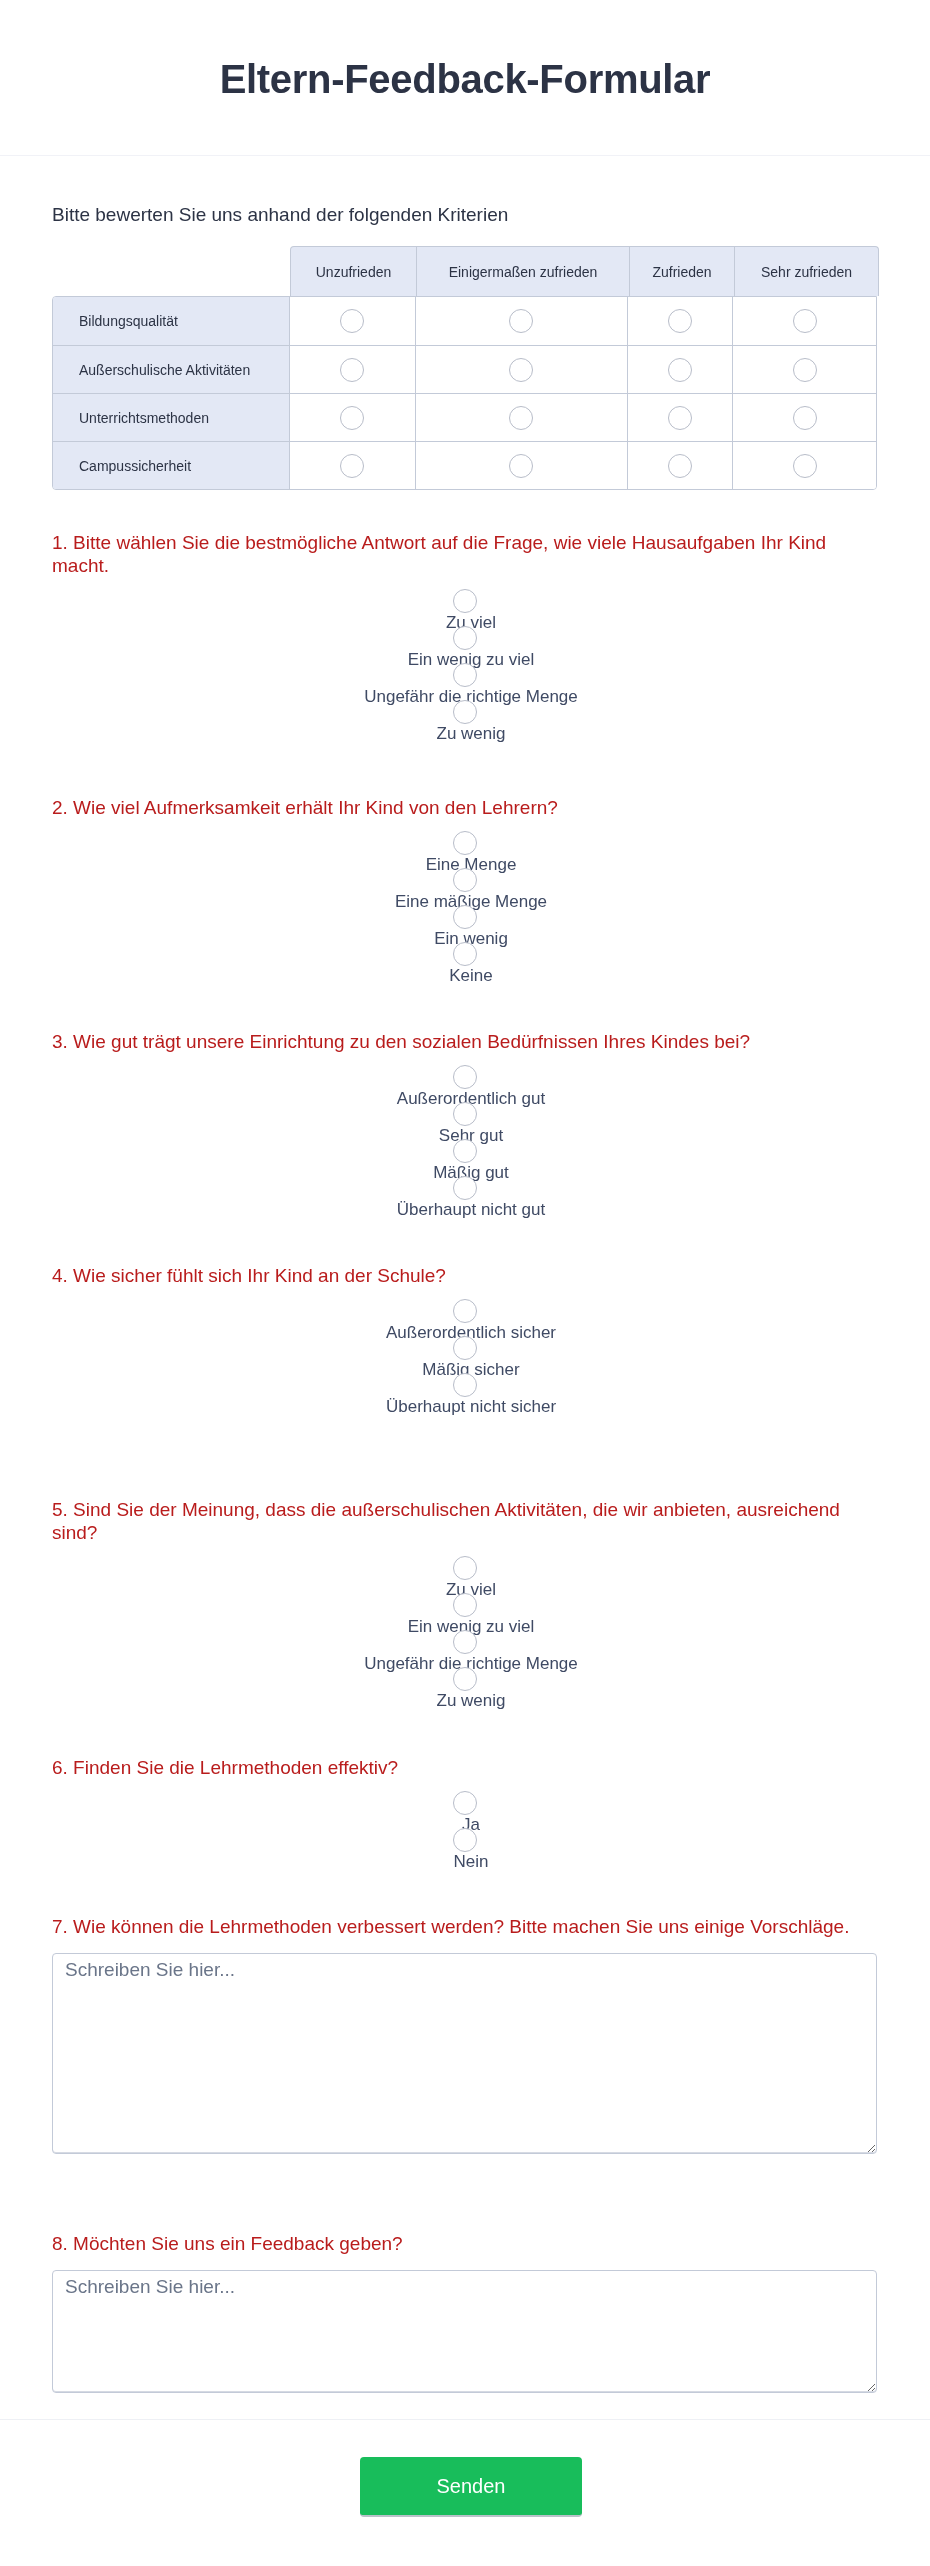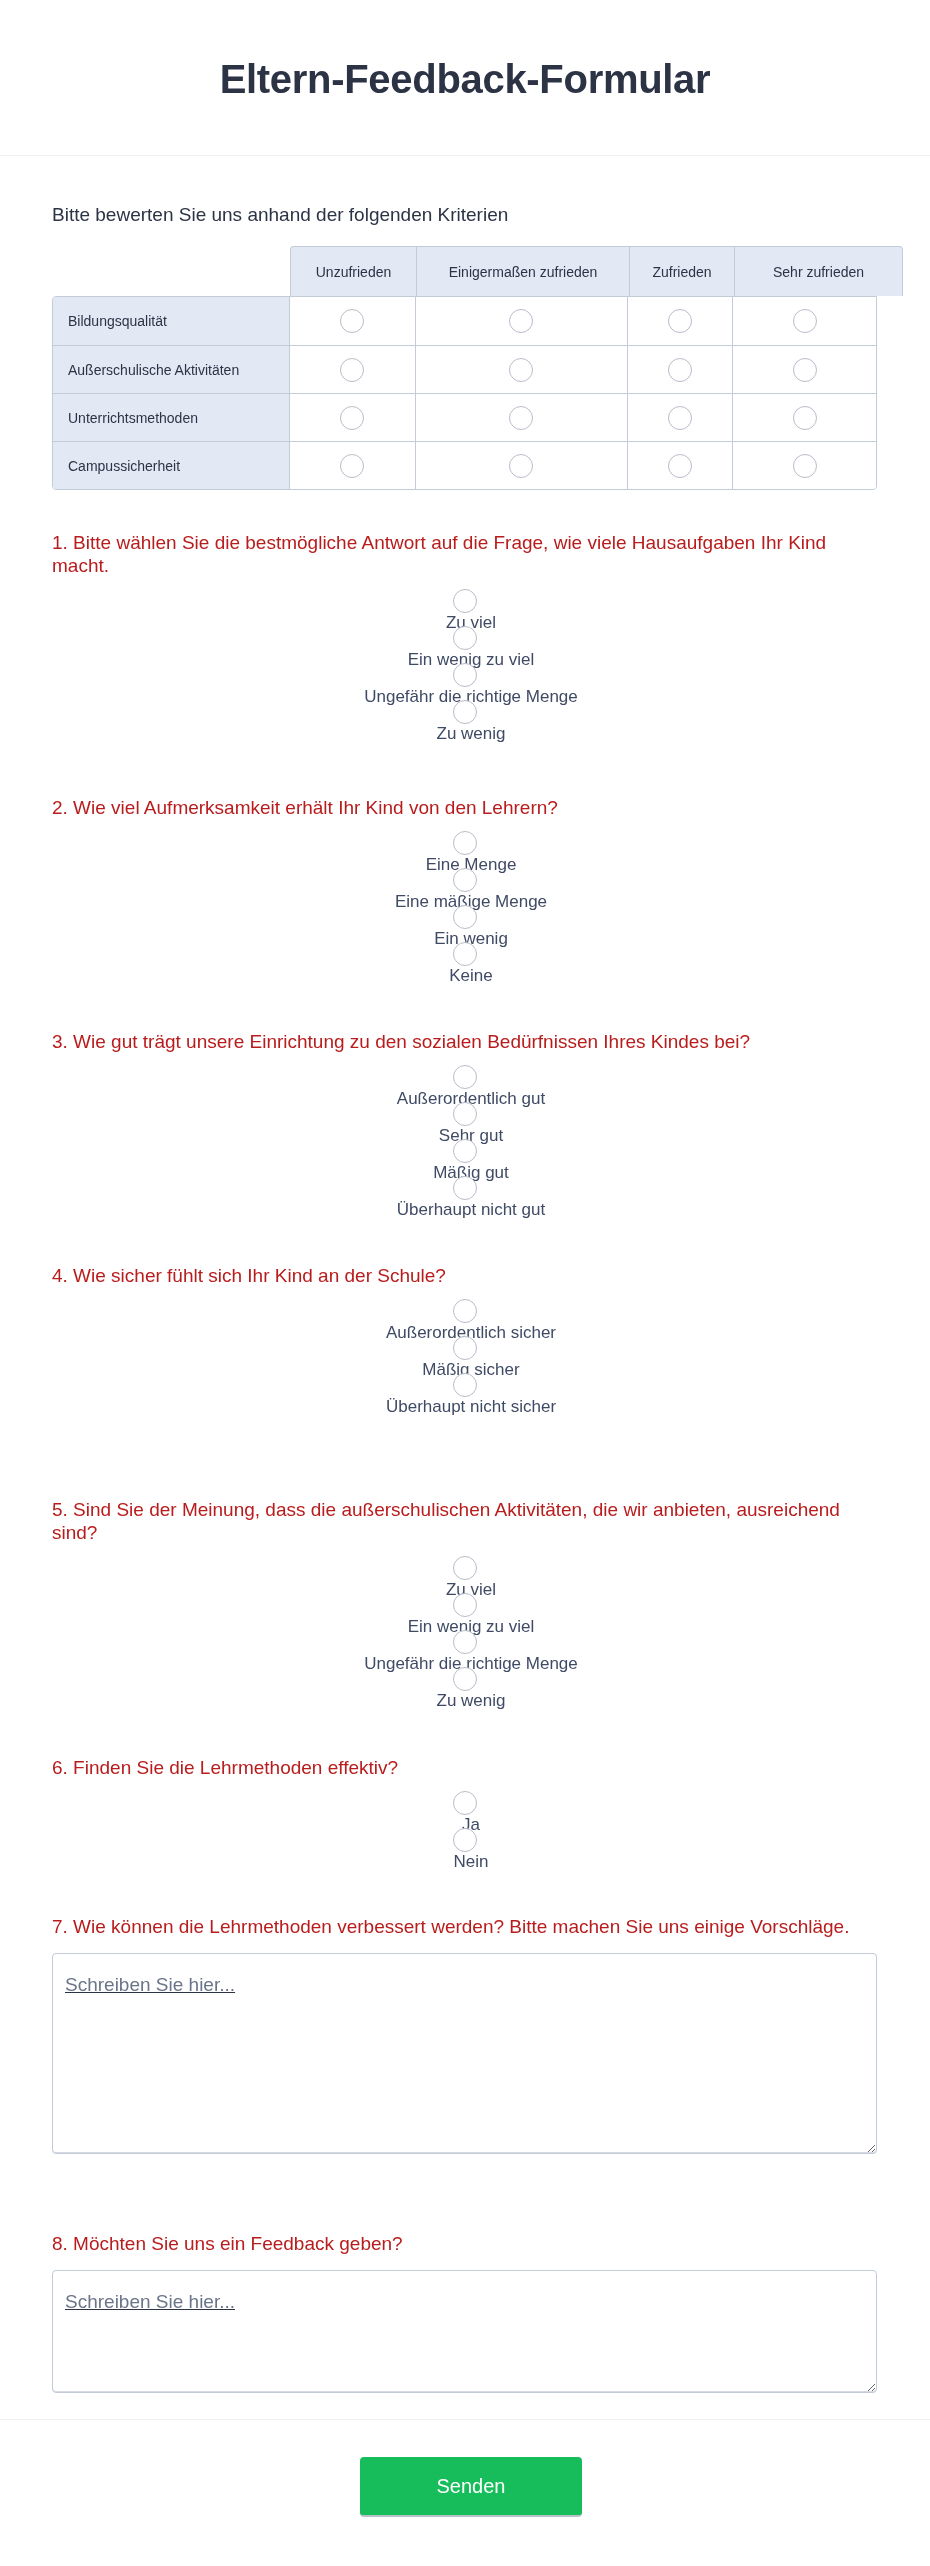--- a/index.html
+++ b/index.html
@@ -42,21 +42,21 @@
   }
   .mx-head .hc:first-child { border-left: none; }
   .mx-body {
     position: absolute; top: 50px; left: 0; width: 825px;
     border: 1px solid #c3cad8; border-radius: 4px 0 4px 4px; overflow: hidden;
   }
   .mx-row { display: flex; height: 48px; border-top: 1px solid #c3cad8; }
   .mx-row:first-child { border-top: none; }
   .mx-row .rl {
     width: 237px; background: #e3e8f5;
-    display: flex; align-items: center; padding-left: 15px;
+    display: flex; align-items: center; padding-left: 26px;
     font-size: 14px; color: #2c3345;
     border-right: 1px solid #c3cad8;
   }
   .mx-row .rc {
     display: flex; align-items: center; justify-content: center;
     border-left: 1px solid #c3cad8; background: #fff;
   }
   .mx-row .rc.first { border-left: none; }
 
   .radio {
@@ -67,24 +67,23 @@
 
   .question { position: absolute; left: 0; width: 825px; }
   .q-title { font-size: 19px; line-height: 23px; color: #b91c1c; }
   .opts { margin-top: 12px; }
   .opt { display: flex; align-items: center; height: 37px; cursor: pointer; flex-direction: column; }
   .opt .radio { margin-left: 0; }
   .opt .lbl { margin-left: 13px; font-size: 17px; color: #3f4a64; }
 
   .ta {
     width: 825px; border: 1px solid #c3cad8; border-radius: 4px;
-    padding: 20px 12px; font-family: "Liberation Sans", sans-serif;
+    padding: 5px 12px; font-family: "Liberation Sans", sans-serif;
     font-size: 19px; color: #2c3345; resize: vertical; display: block;
     box-shadow: inset 0 -1px 0 #d6dae3;
-    text-decoration: underline;
   }
   .ta::placeholder { color: #6a7589; }
 
   .footer {
     position: absolute; left: 0; top: 2419px; width: 930px; height: 147px;
     border-top: 1px solid #eef0f5;
   }
   .submit {
     position: absolute; left: 360px; top: 37px; width: 222px; height: 60px;
     background: #18bd5b; color: #fff; border: none; border-radius: 4px;
@@ -100,21 +99,21 @@
 </div>
 
 <div class="content">
 
   <div class="matrix-label">Bitte bewerten Sie uns anhand der folgenden Kriterien</div>
   <div class="matrix">
     <div class="mx-head">
       <div class="hc" style="width:125px">Unzufrieden</div>
       <div class="hc" style="width:213px">Einigermaßen zufrieden</div>
       <div class="hc" style="width:105px">Zufrieden</div>
-      <div class="hc" style="width:168px">Sehr zufrieden</div>
+      <div class="hc" style="width:144px">Sehr zufrieden</div>
     </div>
     <div class="mx-body">
       <div class="mx-row">
         <div class="rl">Bildungsqualität</div>
         <div class="rc first" style="width:125px">
             <span class="radio"></span>
           </div>
         <div class="rc" style="width:213px">
             <span class="radio"></span>
           </div>

